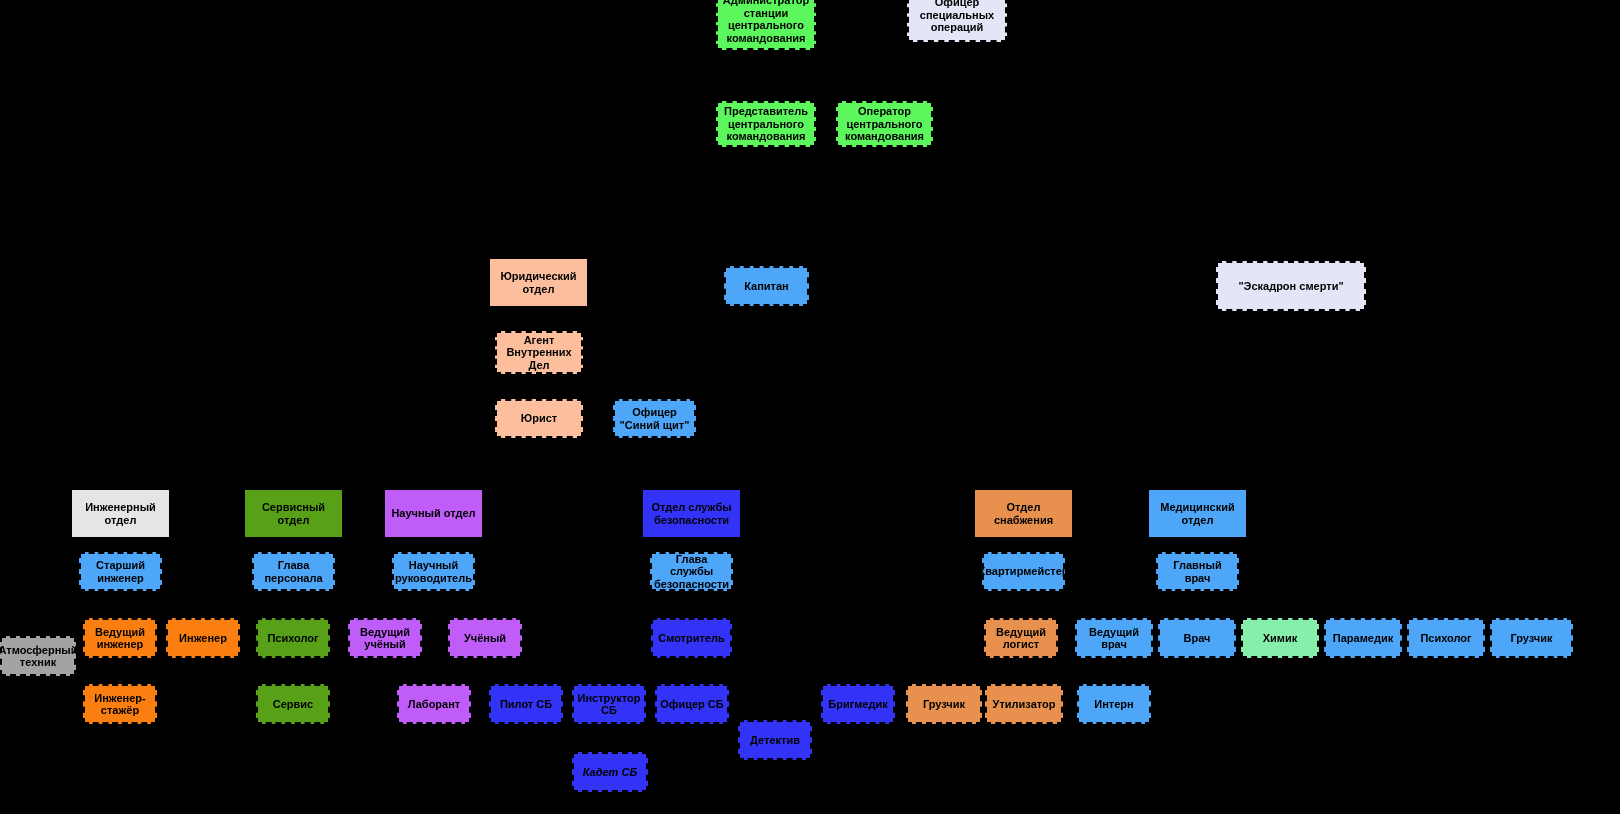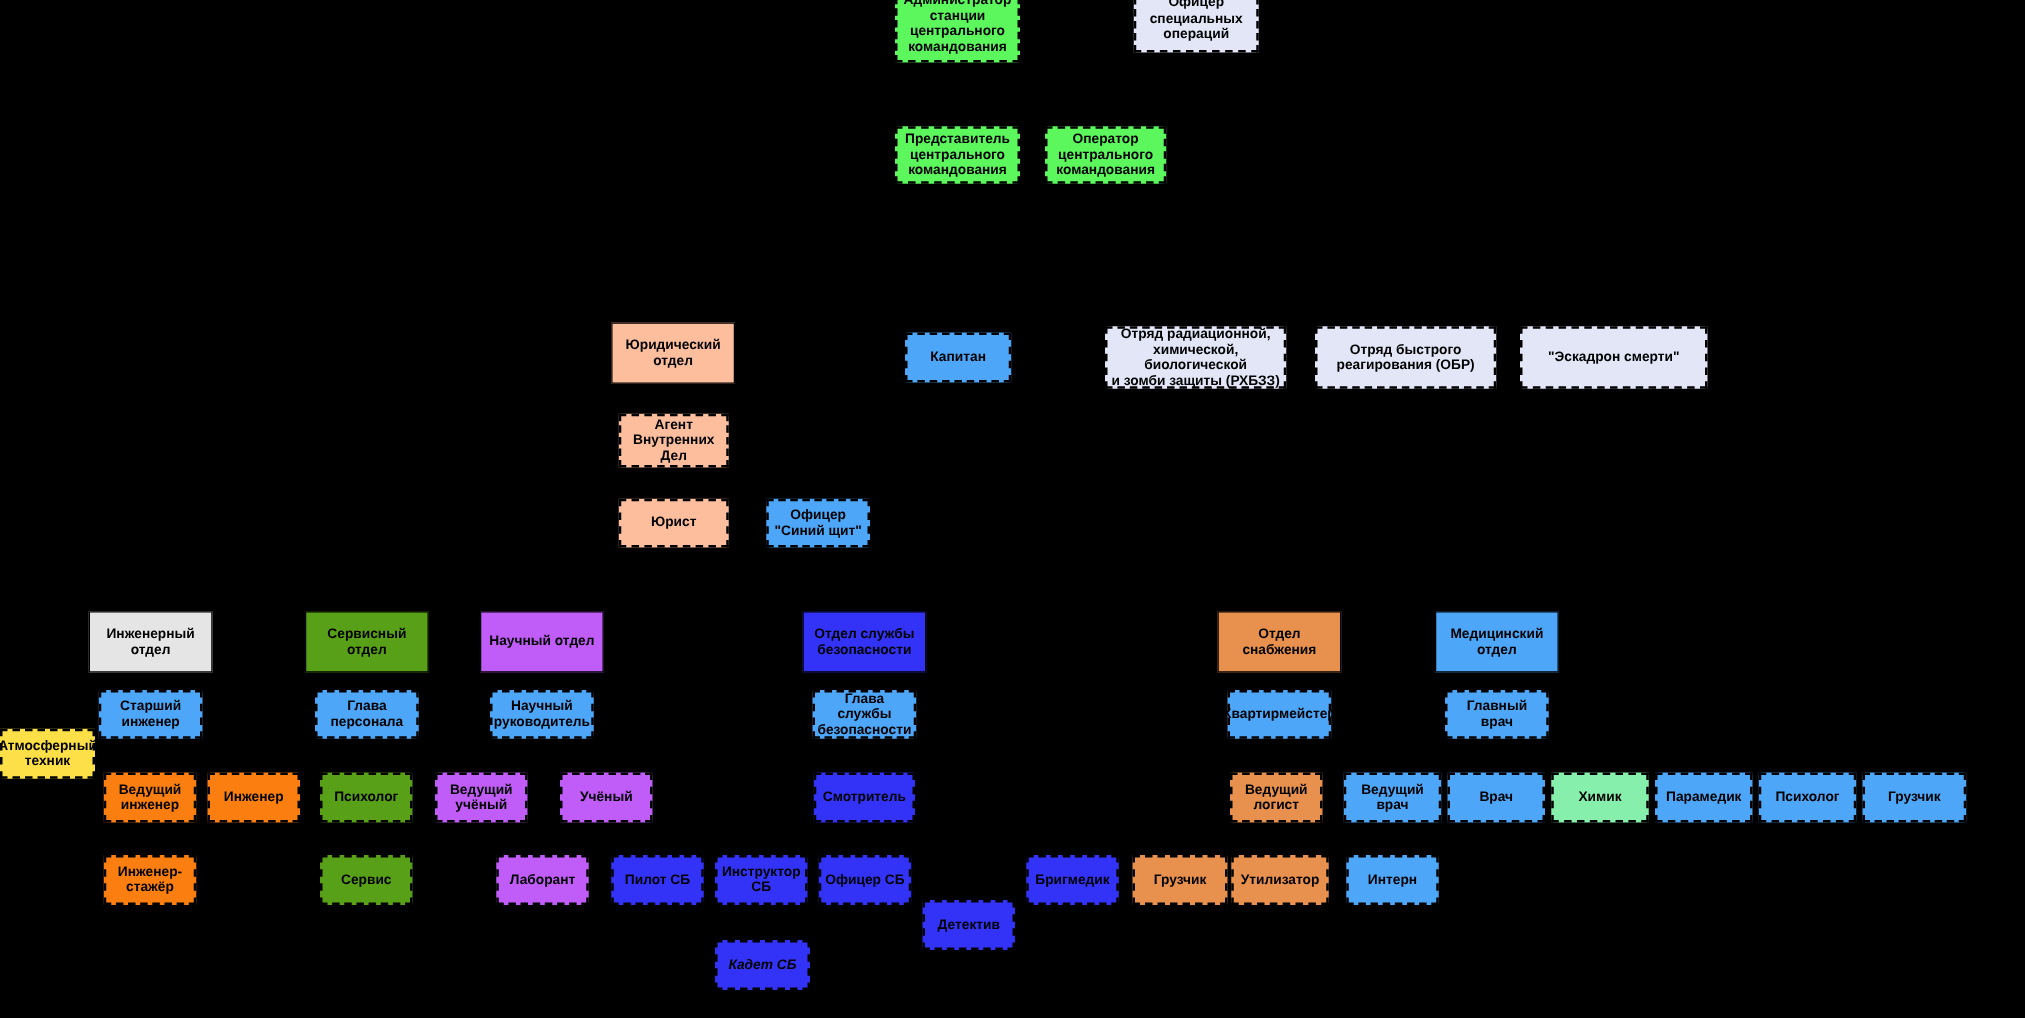--- a/index.html
+++ b/index.html
@@ -61,45 +61,40 @@
 командования</div>
     <div class="node solid" style="left: 489px; top: 258px; width: 99px; height: 49px; background: rgb(252, 190, 156); border-color: rgb(0, 0, 0);">Юридический
 отдел</div>
     <div class="node dashed" style="left: 495px; top: 331px; width: 88px; height: 43px; background: rgb(252, 190, 156); border-color: rgb(0, 0, 0);">Агент
 Внутренних
 Дел</div>
     <div class="node dashed" style="left: 495px; top: 399px; width: 88px; height: 39px; background: rgb(252, 190, 156); border-color: rgb(0, 0, 0);">Юрист</div>
     <div class="node dashed" style="left: 724px; top: 266px; width: 85px; height: 40px; background: rgb(77, 166, 247); border-color: rgb(0, 0, 0);">Капитан</div>
     <div class="node dashed" style="left: 613px; top: 399px; width: 83px; height: 39px; background: rgb(77, 166, 247); border-color: rgb(0, 0, 0);">Офицер
 "Синий щит"</div>
-    <div class="node dashed" style="left: 884px; top: 261px; width: 145px; height: 50px; background: rgb(226, 230, 247); border-color: rgb(0, 0, 0);">Отряд радиационной,
-химической, биологической
-и зомби защиты (РХБЗЗ)</div>
-    <div class="node dashed" style="left: 1052px; top: 261px; width: 145px; height: 50px; background: rgb(226, 230, 247); border-color: rgb(0, 0, 0);">Отряд быстрого
-реагирования (ОБР)</div>
     <div class="node dashed" style="left: 1216px; top: 261px; width: 150px; height: 50px; background: rgb(226, 230, 247); border-color: rgb(0, 0, 0);">"Эскадрон смерти"</div>
     <div class="node solid" style="left: 71px; top: 489px; width: 99px; height: 49px; background: #e5e5e5; border-color: rgb(0, 0, 0);">Инженерный отдел</div>
     <div class="node solid" style="left: 244px; top: 489px; width: 99px; height: 49px; background: rgb(88, 160, 24); border-color: rgb(0, 0, 0);">Сервисный отдел</div>
     <div class="node solid" style="left: 384px; top: 489px; width: 99px; height: 49px; background: rgb(192, 92, 247); border-color: rgb(0, 0, 0);">Научный отдел</div>
     <div class="node solid" style="left: 642px; top: 489px; width: 99px; height: 49px; background: rgb(51, 51, 247); border-color: rgb(0, 0, 0);">Отдел службы
 безопасности</div>
     <div class="node solid" style="left: 974px; top: 489px; width: 99px; height: 49px; background: rgb(232, 144, 77); border-color: rgb(0, 0, 0);">Отдел снабжения</div>
     <div class="node solid" style="left: 1148px; top: 489px; width: 99px; height: 49px; background: rgb(77, 166, 247); border-color: rgb(0, 0, 0);">Медицинский
 отдел</div>
     <div class="node dashed" style="left: 79px; top: 552px; width: 83px; height: 39px; background: rgb(77, 166, 247); border-color: rgb(0, 0, 0);">Старший
 инженер</div>
     <div class="node dashed" style="left: 252px; top: 552px; width: 83px; height: 39px; background: rgb(77, 166, 247); border-color: rgb(0, 0, 0);">Глава
 персонала</div>
     <div class="node dashed" style="left: 392px; top: 552px; width: 83px; height: 39px; background: rgb(77, 166, 247); border-color: rgb(0, 0, 0);">Научный
 руководитель</div>
     <div class="node dashed" style="left: 650px; top: 552px; width: 83px; height: 39px; background: rgb(77, 166, 247); border-color: rgb(0, 0, 0);">Глава службы
 безопасности</div>
     <div class="node dashed" style="left: 982px; top: 552px; width: 83px; height: 39px; background: rgb(77, 166, 247); border-color: rgb(0, 0, 0);">Квартирмейстер</div>
     <div class="node dashed" style="left: 1156px; top: 552px; width: 83px; height: 39px; background: rgb(77, 166, 247); border-color: rgb(0, 0, 0);">Главный врач</div>
-    <div class="node dashed" style="left: 0px; top: 583px; width: 76px; height: 40px; background: #fde047; border-color: rgb(0, 0, 0);">Атмосферный
+    <div class="node dashed" style="left: 0px; top: 636px; width: 76px; height: 40px; background: #a3a3a3; border-color: rgb(0, 0, 0);">Атмосферный
 техник</div>
     <div class="node dashed" style="left: 83px; top: 618px; width: 74px; height: 40px; background: rgb(251, 127, 16); border-color: rgb(0, 0, 0);">Ведущий
 инженер</div>
     <div class="node dashed" style="left: 166px; top: 618px; width: 74px; height: 40px; background: rgb(251, 127, 16); border-color: rgb(0, 0, 0);">Инженер</div>
     <div class="node dashed" style="left: 256px; top: 618px; width: 74px; height: 40px; background: rgb(88, 160, 24); border-color: rgb(0, 0, 0);">Психолог</div>
     <div class="node dashed" style="left: 348px; top: 618px; width: 74px; height: 40px; background: rgb(192, 92, 247); border-color: rgb(0, 0, 0);">Ведущий
 учёный</div>
     <div class="node dashed" style="left: 448px; top: 618px; width: 74px; height: 40px; background: rgb(192, 92, 247); border-color: rgb(0, 0, 0);">Учёный</div>
     <div class="node dashed" style="left: 651px; top: 618px; width: 81px; height: 40px; background: rgb(51, 51, 247); border-color: rgb(0, 0, 0);">Смотритель</div>
     <div class="node dashed" style="left: 984px; top: 618px; width: 74px; height: 40px; background: rgb(232, 144, 77); border-color: rgb(0, 0, 0);">Ведущий

